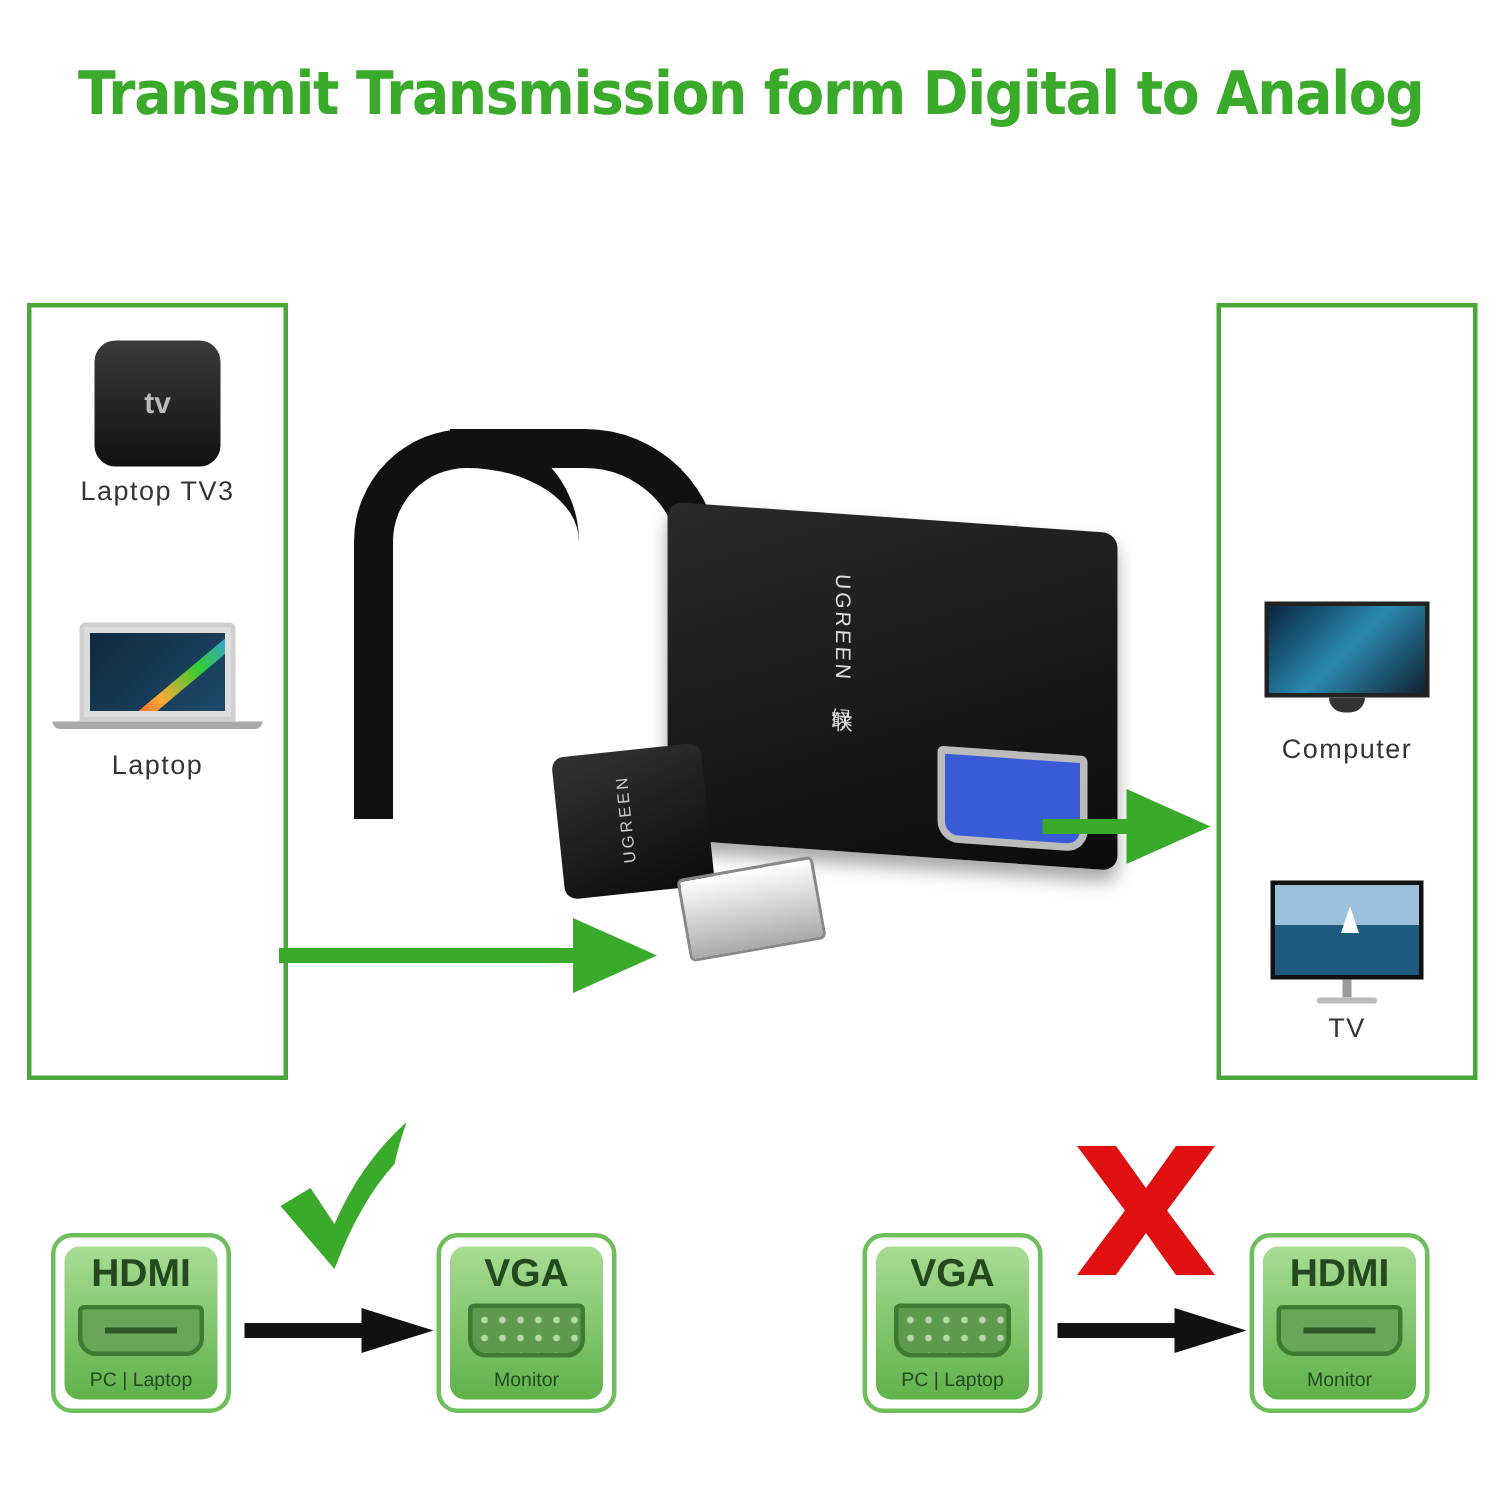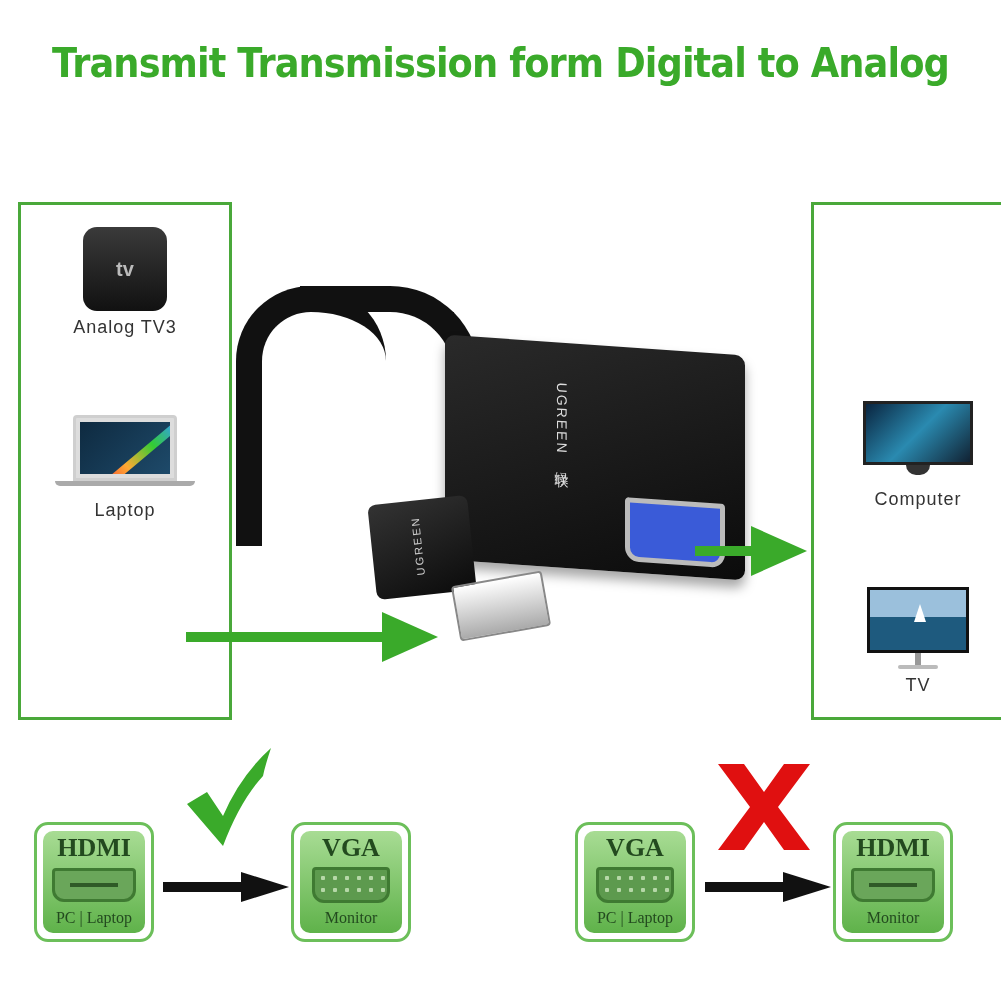--- a/index.html
+++ b/index.html
@@ -1,18 +1,18 @@
 <!DOCTYPE html>
 <html><head>
 <meta charset="utf-8">
 <style>
   html, body { margin:0; padding:0; background:#ffffff; }
   body { width:1001px; height:1001px; position:relative; overflow:hidden; font-family:"Liberation Sans", sans-serif; }
   .title { position:absolute; left:0; top:40px; width:1001px; text-align:center; color:#3aaa2a; font-family:"DejaVu Sans", sans-serif; font-weight:bold; font-size:40px; letter-spacing:-1px; transform:scaleX(0.92); transform-origin:center; }
-  .panel { position:absolute; border:3px solid #4aa83a; background:#fff;padding-left:40px; }
+  .panel { position:absolute; border:3px solid #4aa83a; background:#fff; }
   .panel-left { left:18px; top:202px; width:168px; height:512px; }
   .panel-right { left:811px; top:202px; width:168px; height:512px; }
   .device { position:absolute; left:0; width:100%; text-align:center; }
   .device-label { display:block; font-size:18px; color:#333; letter-spacing:1px; margin-top:6px; }
   .icon-box { margin:0 auto; position:relative; }
   
   .atv { width:84px; height:84px; border-radius:14px; background:linear-gradient(#3a3a3a,#111); display:flex; align-items:center; justify-content:center; color:#bbb; font-weight:bold; font-size:20px; }
   
   .laptop-screen { width:104px; height:66px; background:#ddd; border:3px solid #cfcfcf; border-radius:4px 4px 0 0; margin:0 auto; box-sizing:border-box; padding:4px; }
   .laptop-screen .scr { width:100%; height:100%; background:linear-gradient(135deg,#0e2a40,#1e4a6a); position:relative; overflow:hidden; }
@@ -43,39 +43,39 @@
   .hdmi-plug { position:absolute; left:372px; top:500px; width:100px; height:95px; background:linear-gradient(160deg,#333,#0b0b0b); border-radius:8px; transform:rotate(-6deg); }
   .hdmi-plug .brand { position:absolute; left:40px; top:16px; color:#ccc; font-size:11px; letter-spacing:2px; writing-mode:vertical-rl; transform:rotate(180deg); }
   .hdmi-tip { position:absolute; left:455px; top:578px; width:88px; height:52px; background:linear-gradient(#fff,#aaa); border:2px solid #888; border-radius:4px; transform:rotate(-10deg); }
   
   .arrow { position:absolute; }
   .arrow .shaft { position:absolute; left:0; height:10px; }
   .arrow .head { position:absolute; width:0; height:0; border-top-style:solid; border-bottom-style:solid; border-top-color:transparent; border-bottom-color:transparent; }
   
   .compat-card { position:absolute; width:120px; height:120px; border:3px solid #6cbf5a; border-radius:14px; background:#fff; box-sizing:border-box; padding:6px; }
   .compat-inner { width:100%; height:100%; border-radius:10px; background:linear-gradient(#a8dc94,#5fb24a); display:flex; flex-direction:column; align-items:center; justify-content:space-between; box-sizing:border-box; padding:4px 0 6px; }
-  .compat-title { font-family:Liberation Serif, serif; font-weight:bold; font-size:26px; color:#234a1f; line-height:1; }
-  .compat-sub { font-size:16px; color:#234a1f;font-family:Liberation Serif, serif; }
+  .compat-title { font-family:Liberation Sans, sans-serif; font-weight:bold; font-size:26px; color:#234a1f; line-height:1; }
+  .compat-sub { font-size:13px; color:#234a1f; }
   .port-hdmi { width:78px; height:28px; background:#6aa65a; border:3px solid #3f7a32; border-radius:4px 4px 12px 12px; display:flex; align-items:center; justify-content:center; }
   .port-hdmi span { display:block; width:48px; height:4px; background:#2f5a27; }
   .port-vga { width:72px; height:30px; background:#5d9a4e; border:3px solid #3f7a32; border-radius:4px 4px 12px 12px; background-image:radial-gradient(circle,#b6d8a8 2px,transparent 2.5px); background-size:12px 12px; background-position:2px 2px; }
   .mark-check { position:absolute; left:185px; top:746px; width:90px; height:100px; }
   .mark-x { position:absolute; left:718px; top:764px; width:92px; height:86px; }
 </style>
 </head>
 <body>
 
 <div class="title">Transmit Transmission form Digital to Analog</div>
 
 <div class="panel panel-left">
   <div class="device" style="top:22px;">
     <div class="icon-box atv">
         <span>tv</span>
       </div>
-    <span class="device-label">Analog TV3</span>
+    <span class="device-label">Laptop TV3</span>
   </div>
   <div class="device" style="top:210px;">
     <div>
       <div class="laptop-screen">
           <div class="scr"></div>
         </div>
       <div class="laptop-base"></div>
     </div>
     <span class="device-label" style="margin-top:14px;">Laptop</span>
   </div>

